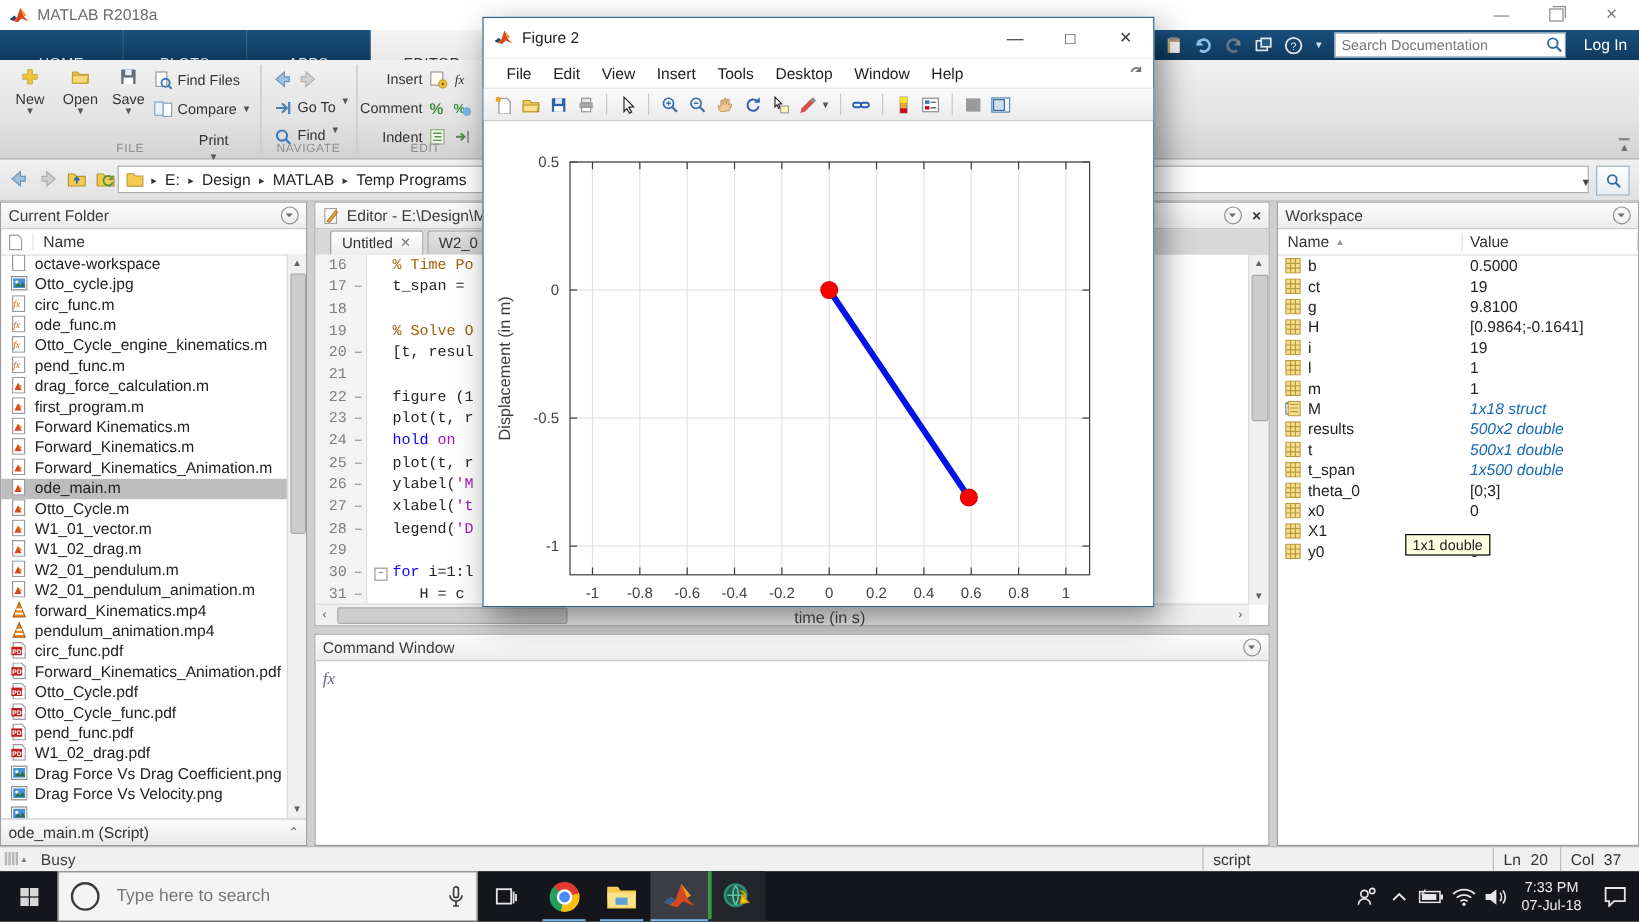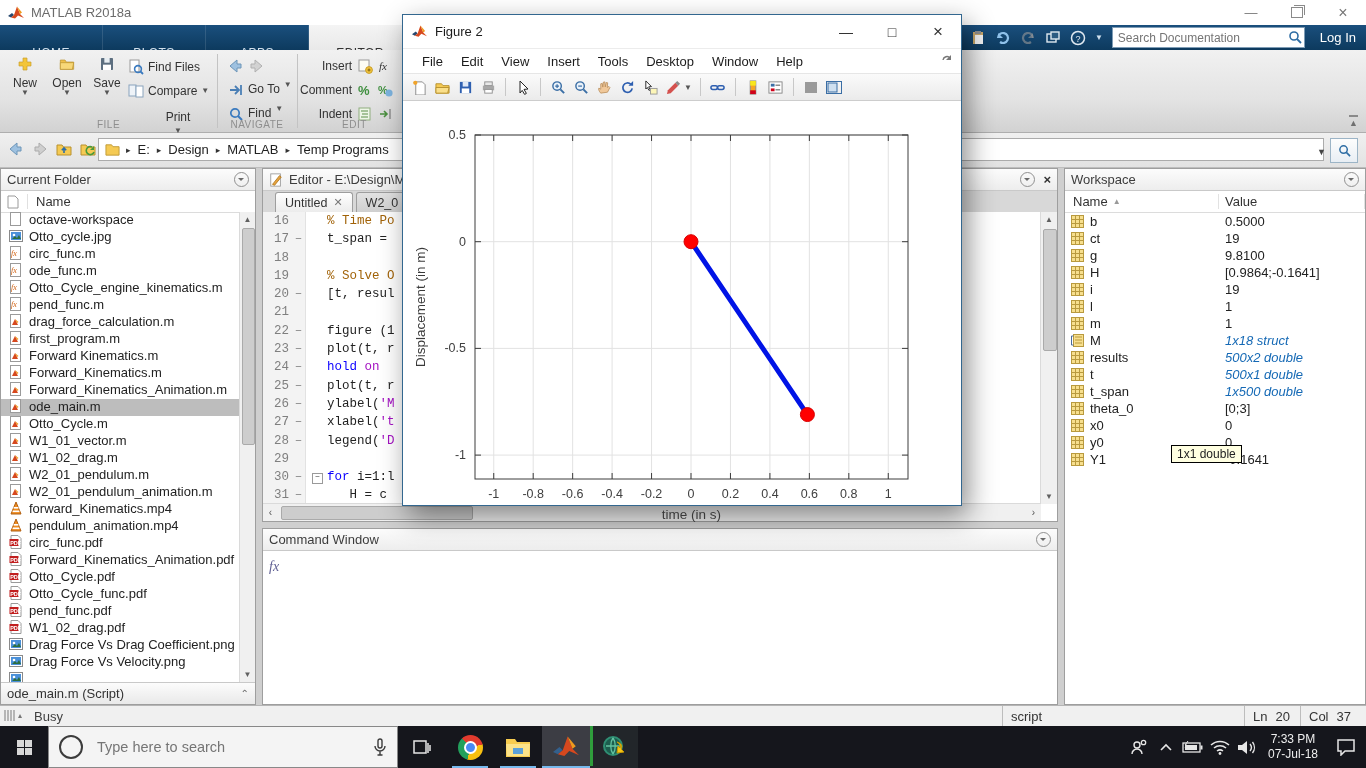--- a/index.html
+++ b/index.html
@@ -822,33 +822,33 @@
             <span>x0</span>
           </span>
           <span class="vl">0</span>
         </div>
         <div class="wrow">
           <span class="nm">
             <span class="wic"><svg viewBox="0 0 13 13" width="13" height="13">
                 <rect x="0.5" y="0.5" width="12" height="12" fill="#f7df8e" stroke="#b99a3e"></rect>
                 <path d="M0.5 4.5h12M0.5 8.5h12M4.5 0.5v12M8.5 0.5v12" stroke="#b99a3e" stroke-width="1"></path>
               </svg></span>
+            <span>X1</span>
+          </span>
+          <span class="vl"></span>
+        </div>
+        <div class="wrow">
+          <span class="nm">
+            <span class="wic"><svg viewBox="0 0 13 13" width="13" height="13">
+                <rect x="0.5" y="0.5" width="12" height="12" fill="#f7df8e" stroke="#b99a3e"></rect>
+                <path d="M0.5 4.5h12M0.5 8.5h12M4.5 0.5v12M8.5 0.5v12" stroke="#b99a3e" stroke-width="1"></path>
+              </svg></span>
             <span>y0</span>
           </span>
           <span class="vl">0</span>
-        </div>
-        <div class="wrow">
-          <span class="nm">
-            <span class="wic"><svg viewBox="0 0 13 13" width="13" height="13">
-                <rect x="0.5" y="0.5" width="12" height="12" fill="#f7df8e" stroke="#b99a3e"></rect>
-                <path d="M0.5 4.5h12M0.5 8.5h12M4.5 0.5v12M8.5 0.5v12" stroke="#b99a3e" stroke-width="1"></path>
-              </svg></span>
-            <span>Y1</span>
-          </span>
-          <span class="vl">-0.1641</span>
         </div>
       </div>
     <div class="tooltip">1x1 double</div>
   </div>
 
   <div class="status">
     <span class="grip">
         <i></i>
         <i></i>
         <i></i>

